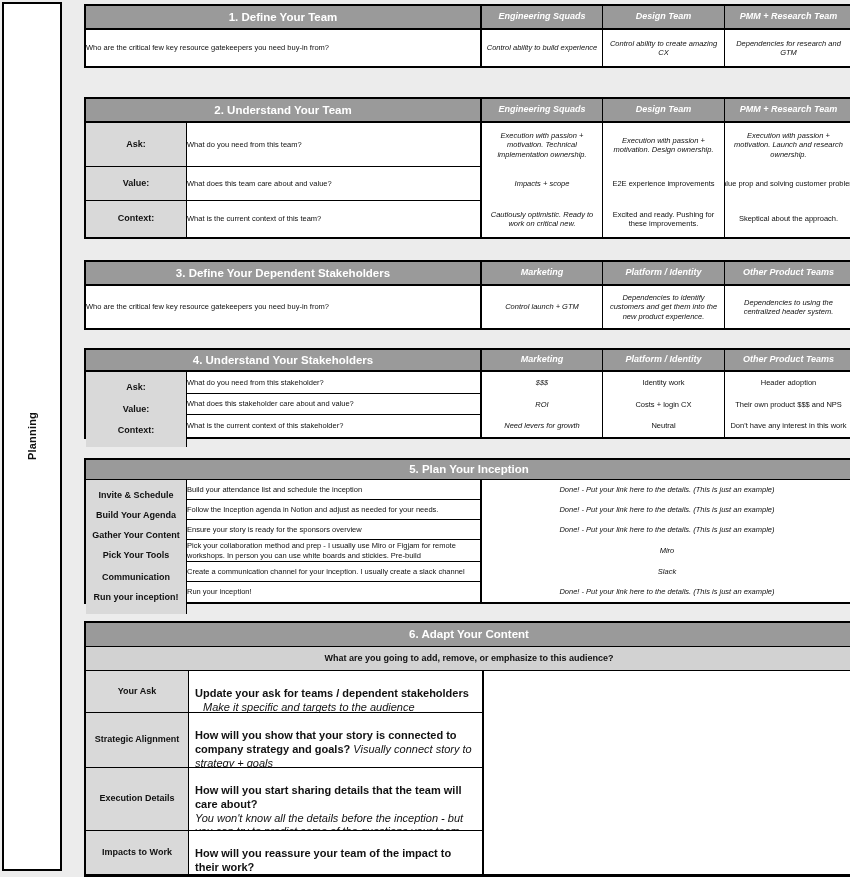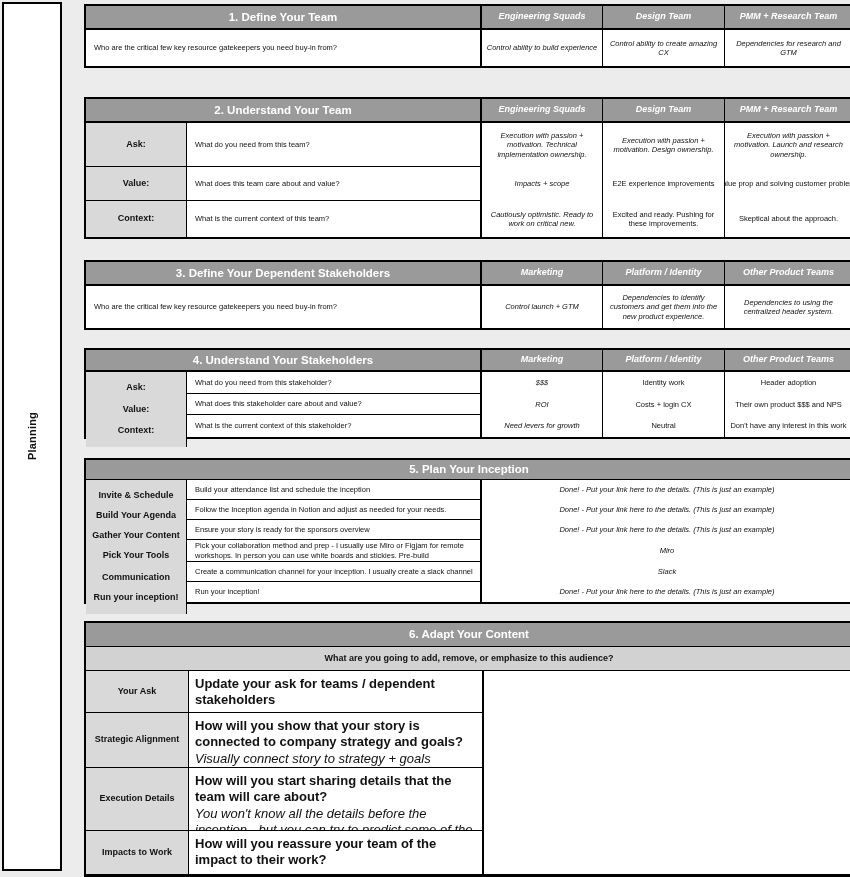--- a/index.html
+++ b/index.html
@@ -25,25 +25,25 @@
   .t6{border-bottom-width:3px}
   .cell{min-width:0;min-height:0;line-height:1.25;color:#111;}
   .bb{border-bottom:1px solid var(--line)}
   .bb2{border-bottom:2px solid var(--line)}
   .br{border-right:1px solid var(--line)}
   .br2{border-right:2px solid var(--line)}
   .hdr{background:var(--hdr);color:#fff;font-weight:bold;display:flex;align-items:center;justify-content:center;text-align:right;overflow:hidden}
   .title{font-size:11.5px}
   .colhdr{font-size:9px;font-style:italic;white-space:nowrap}
   .lbl{background:var(--lbl);font-weight:bold;font-size:9px;display:flex;align-items:center;justify-content:center;text-align:center;padding:16px 2px;overflow:hidden}
-  .q{font-size:7.5px;display:flex;align-items:center;padding:2px 8px;overflow:hidden}
+  .q{font-size:7.5px;display:flex;align-items:center;padding:2px 0;overflow:hidden}
   .data{font-size:7.5px;display:flex;align-items:center;justify-content:center;text-align:center;padding:1px 4px;overflow:hidden}
   .status{font-size:7.5px;font-style:italic;display:flex;align-items:center;justify-content:center;text-align:center;padding:0 4px;overflow:hidden}
   .subhdr{background:var(--sub);font-weight:bold;font-size:9px;display:flex;align-items:center;justify-content:center;text-align:center}
-  .content{font-size:13px;padding:5px 6px;overflow:hidden}
+  .content{font-size:11px;padding:16px 6px;overflow:hidden}
   .content .lead{font-weight:bold}
   .content .det-i{font-style:italic}
   .italic{font-style:italic}
   .nowrap{white-space:nowrap}
   .empty{background:#fff}
 </style>
 </head>
 <body>
 
 <div class="sidebar">

